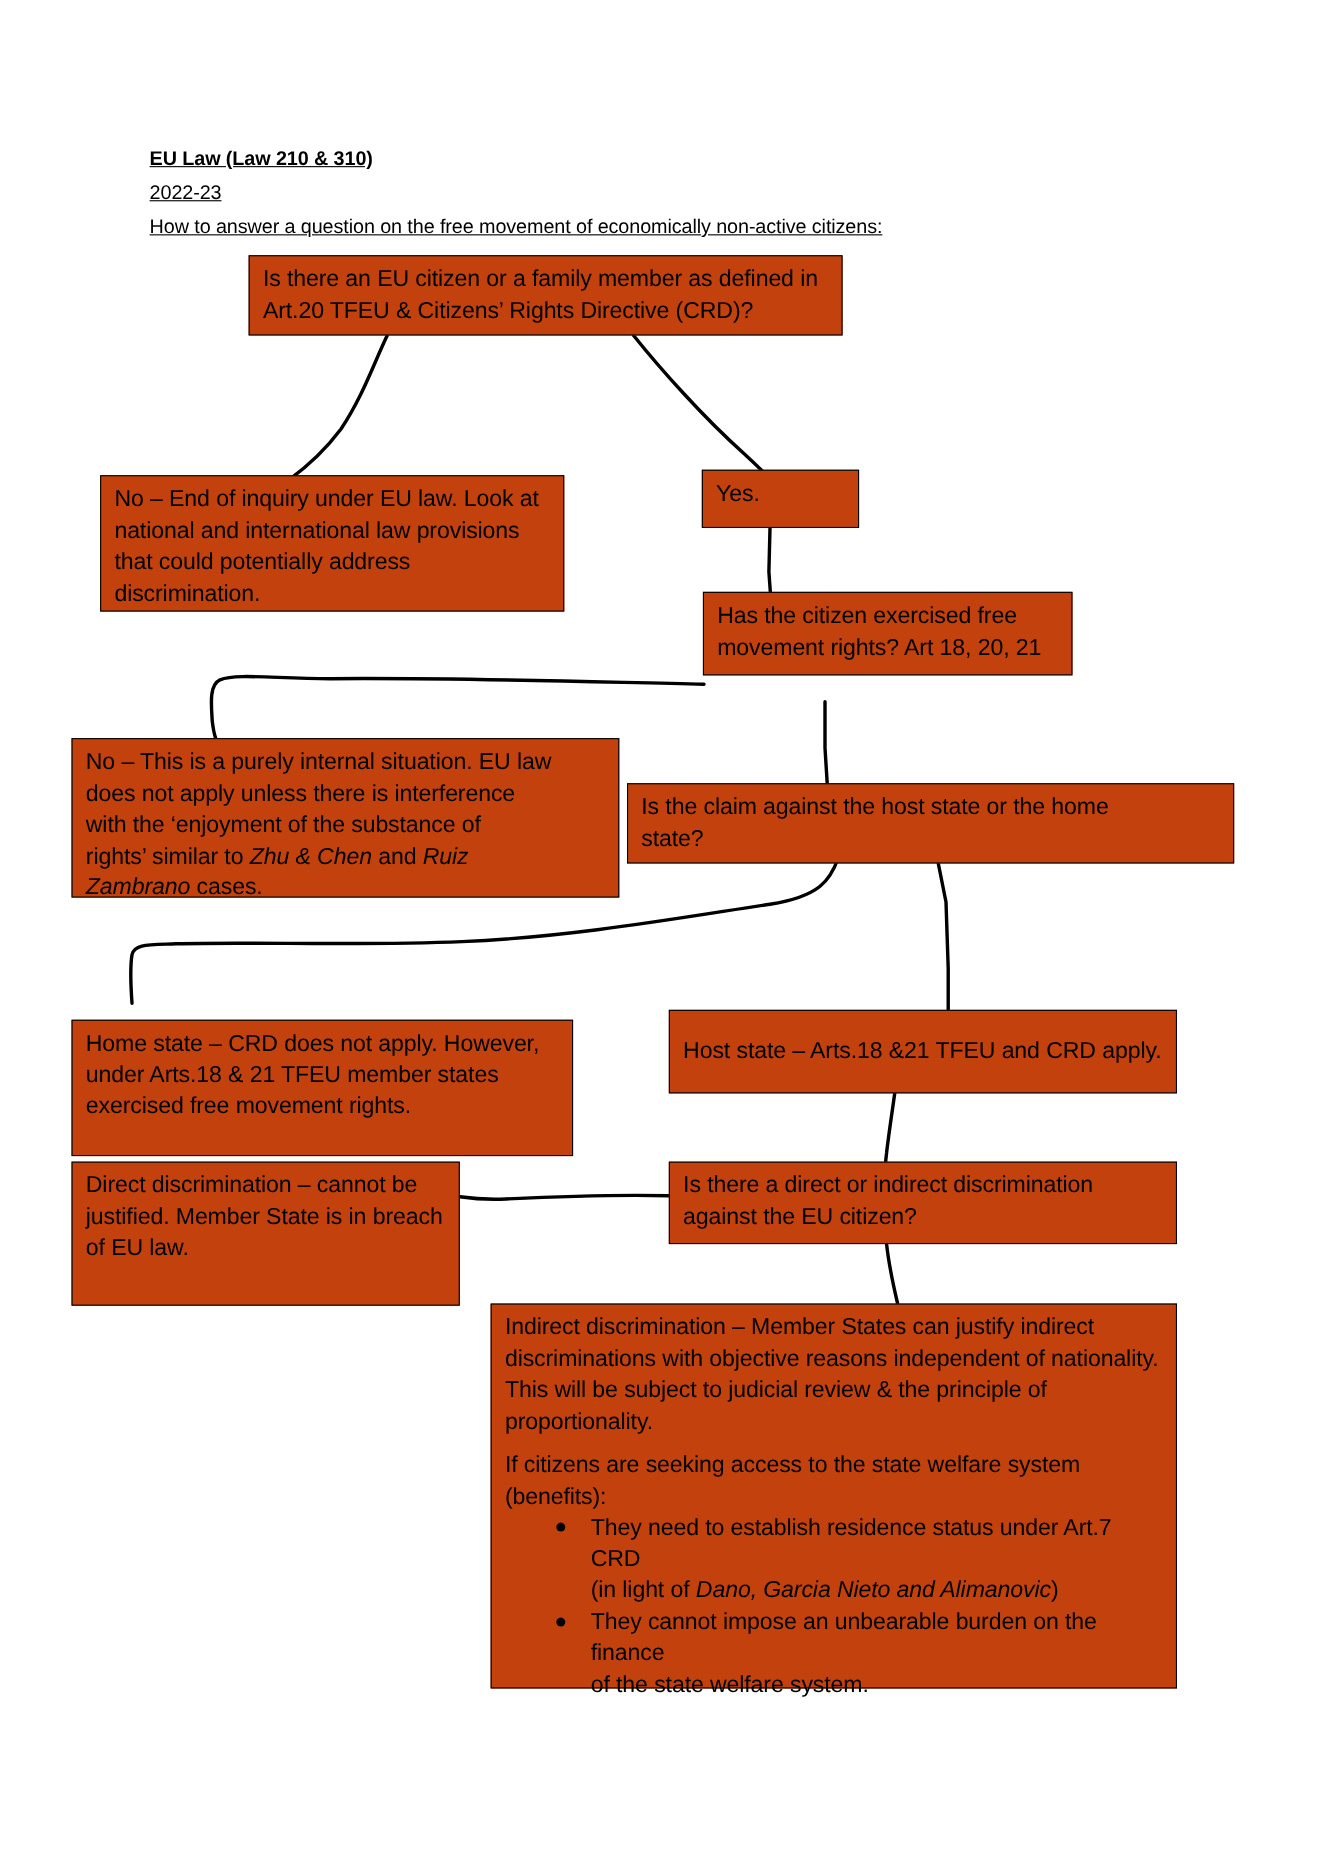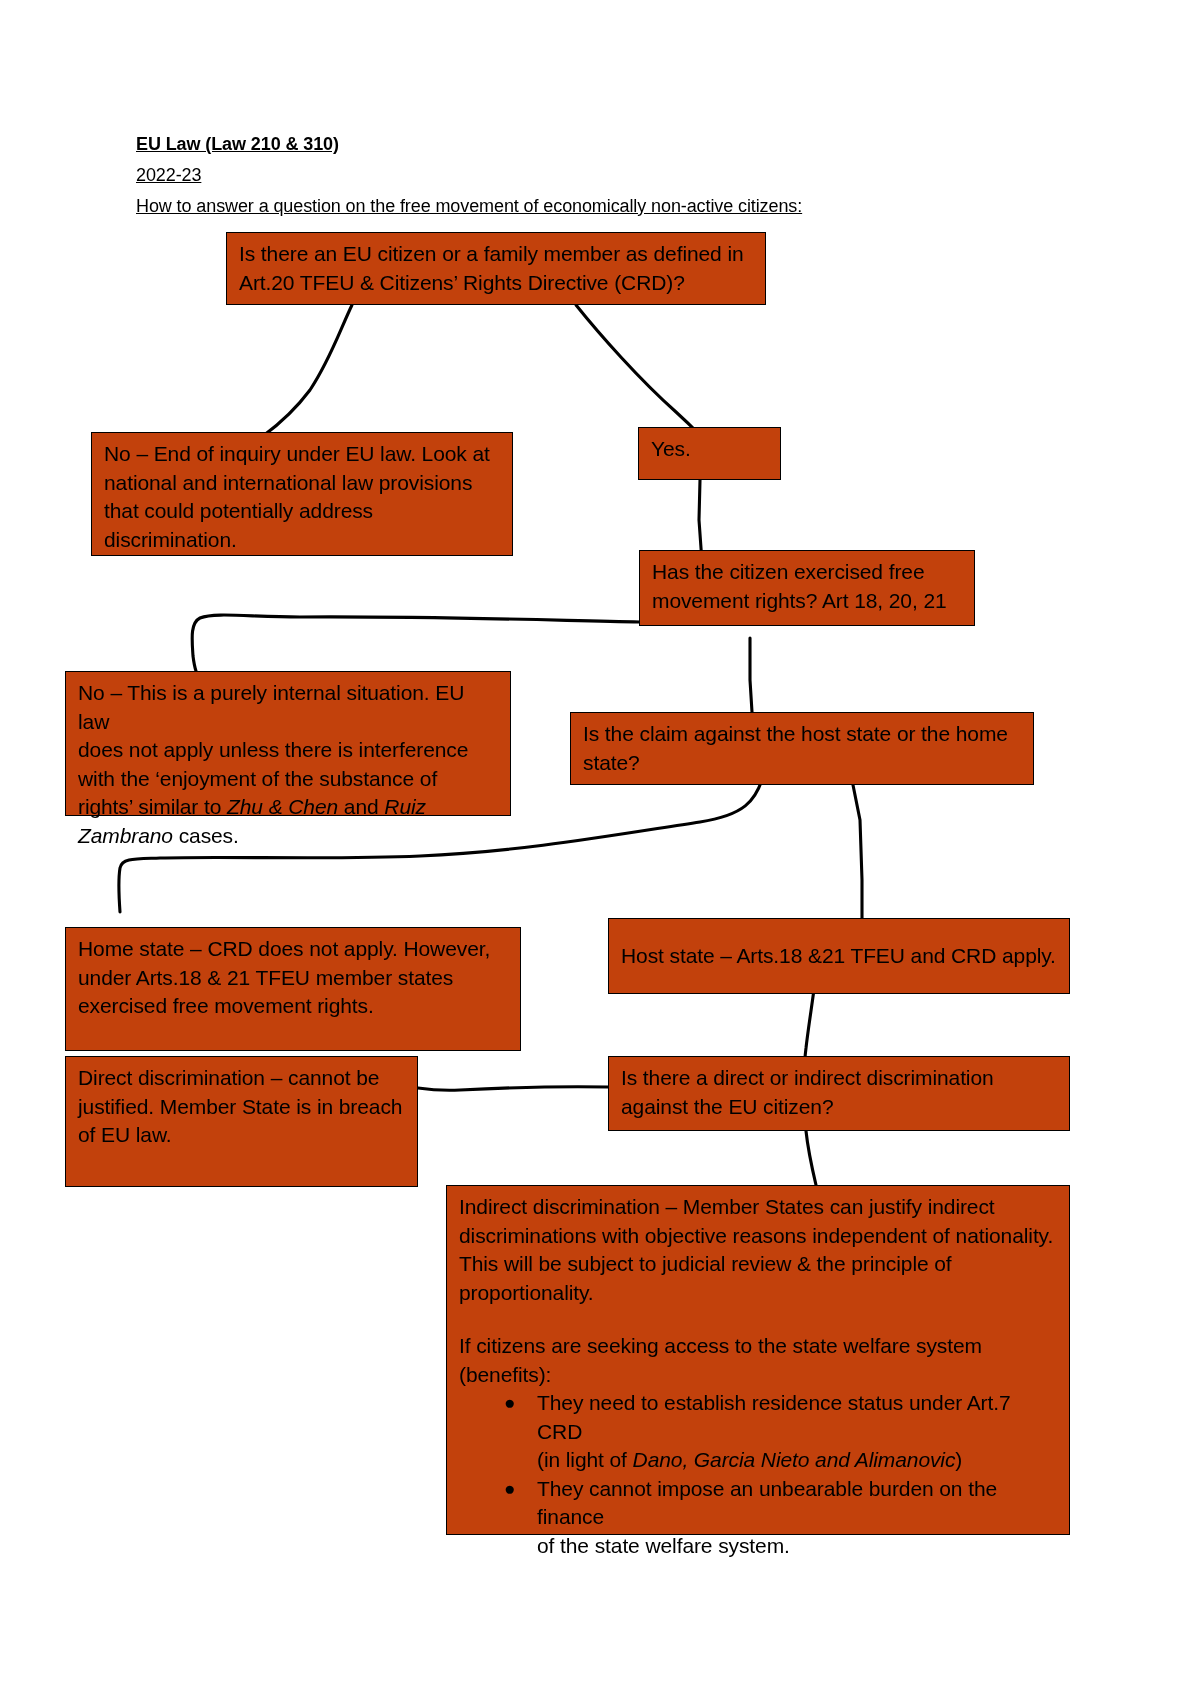--- a/index.html
+++ b/index.html
@@ -42,21 +42,21 @@
     background: #c2410c;
     font-size: 21px;
     line-height: 28.5px;
     letter-spacing: -0.1px;
     padding: 7px 11px 6px 12px;
     z-index: 3;
   }
   .box p {
     margin: 0;
   }
-  .box p.gap { margin-top: 25px; }
+  .box p.gap { margin-top: 11px; }
   .box i { font-style: italic; }
 
   ul.bullets {
     margin: 0;
     padding: 0;
     list-style: none;
   }
   ul.bullets li {
     position: relative;
     padding-left: 78px;
@@ -131,34 +131,34 @@
     <p>No – End of inquiry under EU law. Look at</p>
     <p>national and international law provisions</p>
     <p>that could potentially address</p>
     <p>discrimination.</p>
   </div>
 
   <div class="box" style="left:638px; top:427px; width:143px; height:53px;">
     <p>Yes.</p>
   </div>
 
-  <div class="box" style="left:639px; top:550px; width:336px; height:76px;">
+  <div class="box" style="left:639px; top:538px; width:336px; height:76px;">
     <p>Has the citizen exercised free</p>
     <p>movement rights? Art 18, 20, 21</p>
   </div>
 
-  <div class="box" style="left:65px; top:671px; width:446px; height:145px;">
+  <div class="box" style="left:65px; top:671px; width:498px; height:145px;">
     <p>No – This is a purely internal situation. EU law</p>
     <p>does not apply unless there is interference</p>
     <p>with the ‘enjoyment of the substance of</p>
     <p><span>rights’ similar to </span><i>Zhu &amp; Chen</i><span> and </span><i>Ruiz</i></p>
     <p><i>Zambrano</i><span> cases.</span></p>
   </div>
 
-  <div class="box" style="left:570px; top:712px; width:464px; height:73px;">
+  <div class="box" style="left:570px; top:712px; width:552px; height:73px;">
     <p>Is the claim against the host state or the home</p>
     <p>state?</p>
   </div>
 
   <div class="box" style="left:65px; top:927px; width:456px; height:124px;">
     <p>Home state – CRD does not apply. However,</p>
     <p>under Arts.18 &amp; 21 TFEU member states</p>
     <p>exercised free movement rights.</p>
   </div>
 

